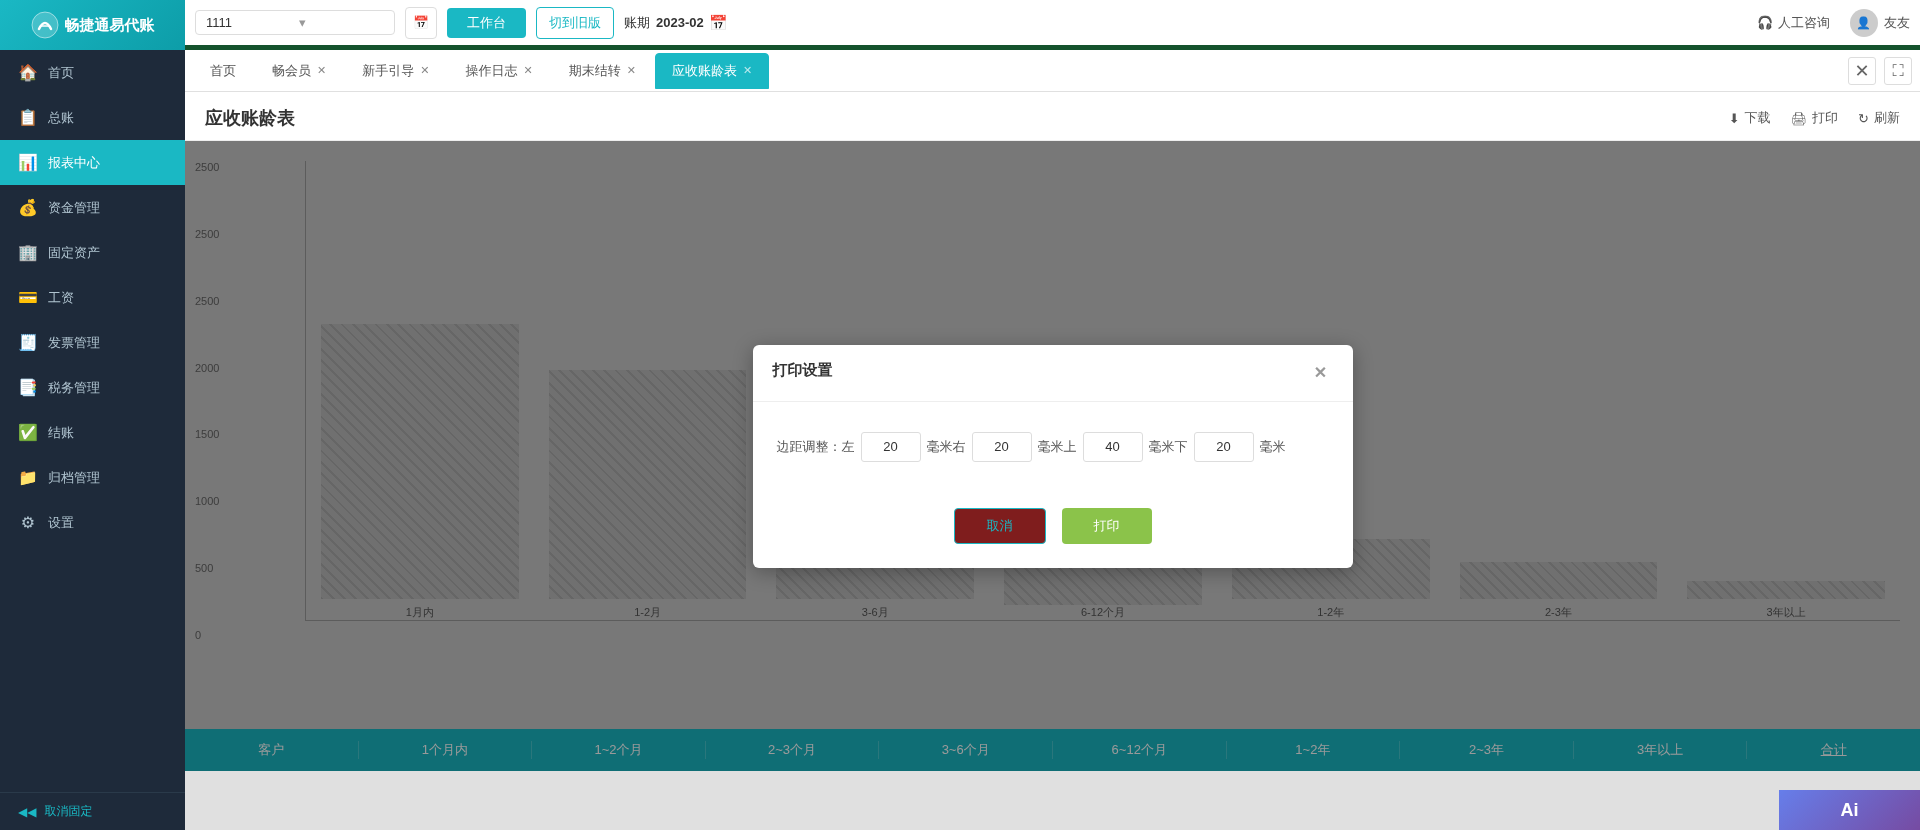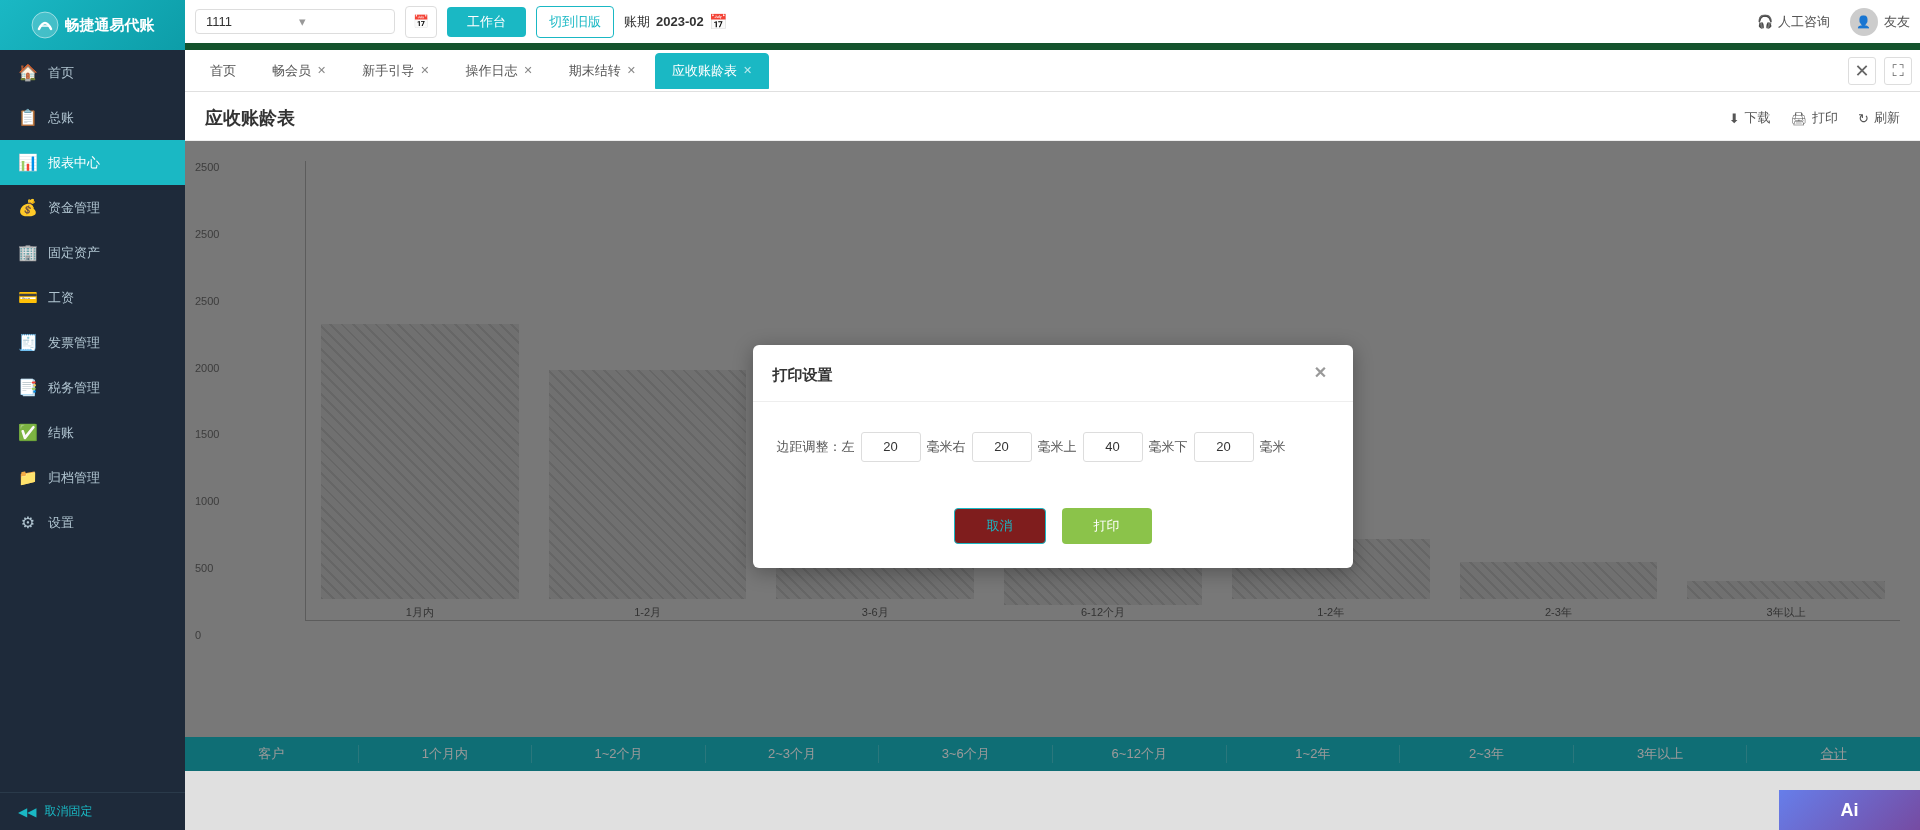--- a/index.html
+++ b/index.html
@@ -4,21 +4,21 @@
   <style>
     * { box-sizing: border-box; margin: 0; padding: 0; }
     body { font-family: 'Microsoft YaHei', Arial, sans-serif; font-size: 13px; background: #f0f0f0; width: 1920px; height: 830px; overflow: hidden; }
 
     
     .top-header {
       height: 50px;
       background: #fff;
       display: flex;
       align-items: center;
-      border-bottom: 7px solid #14532d;
+      border-bottom: 5px solid #14532d;
       padding: 0 10px;
       gap: 10px;
     }
     .logo-area {
       width: 185px;
       height: 50px;
       background: linear-gradient(135deg, #1ab8c4, #0d9da8);
       display: flex;
       align-items: center;
       justify-content: center;
@@ -231,21 +231,21 @@
       cursor: pointer; color: #555; font-size: 13px;
     }
 
     
     .table-header {
       position: absolute;
       bottom: 0;
       left: 0;
       right: 0;
       background: #1ab8c4;
-      height: 34px;
+      height: 42px;
       display: flex;
       align-items: center;
     }
     .table-header-cell {
       flex: 1;
       text-align: center;
       color: #fff;
       font-size: 13px;
       padding: 0 8px;
       border-right: 1px solid rgba(255,255,255,0.2);
@@ -284,21 +284,21 @@
       background: #fff;
       border-radius: 6px;
       width: 600px;
       box-shadow: 0 4px 20px rgba(0,0,0,0.3);
       overflow: hidden;
     }
     .modal-header {
       padding: 16px 20px;
       border-bottom: 1px solid #eee;
       display: flex;
-      align-items: flex-end;
+      align-items: flex-start;
       justify-content: space-between;
       font-size: 15px;
       font-weight: bold;
       color: #333;
     }
     .modal-close {
       cursor: pointer;
       color: #999;
       font-size: 16px;
       width: 24px; height: 24px;

